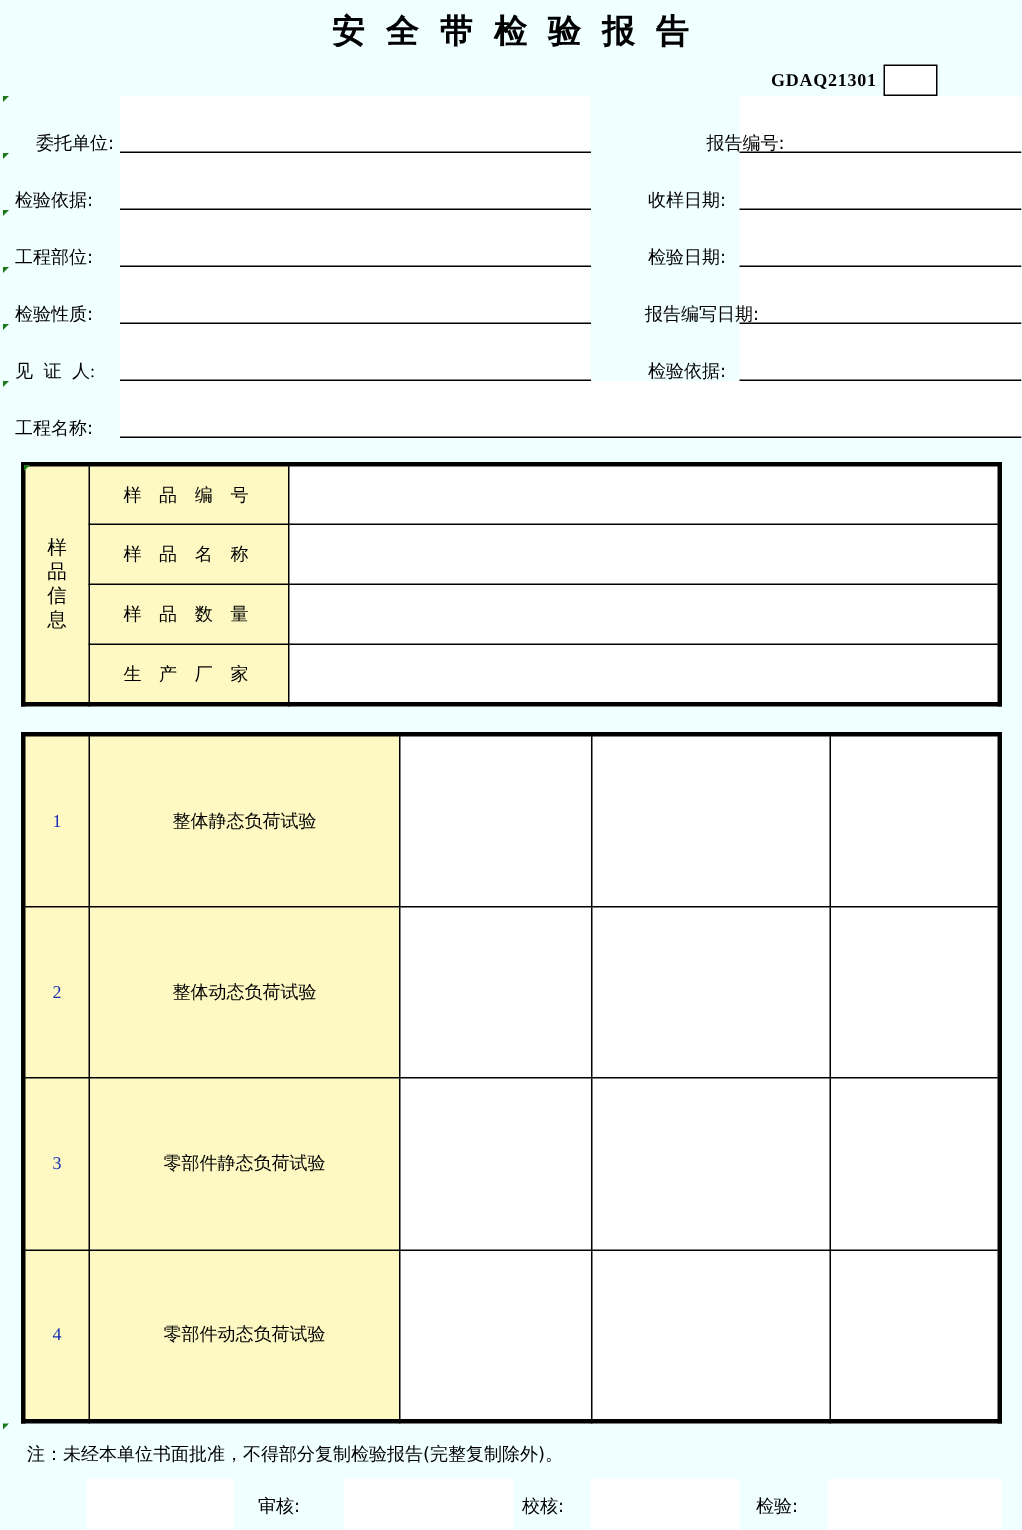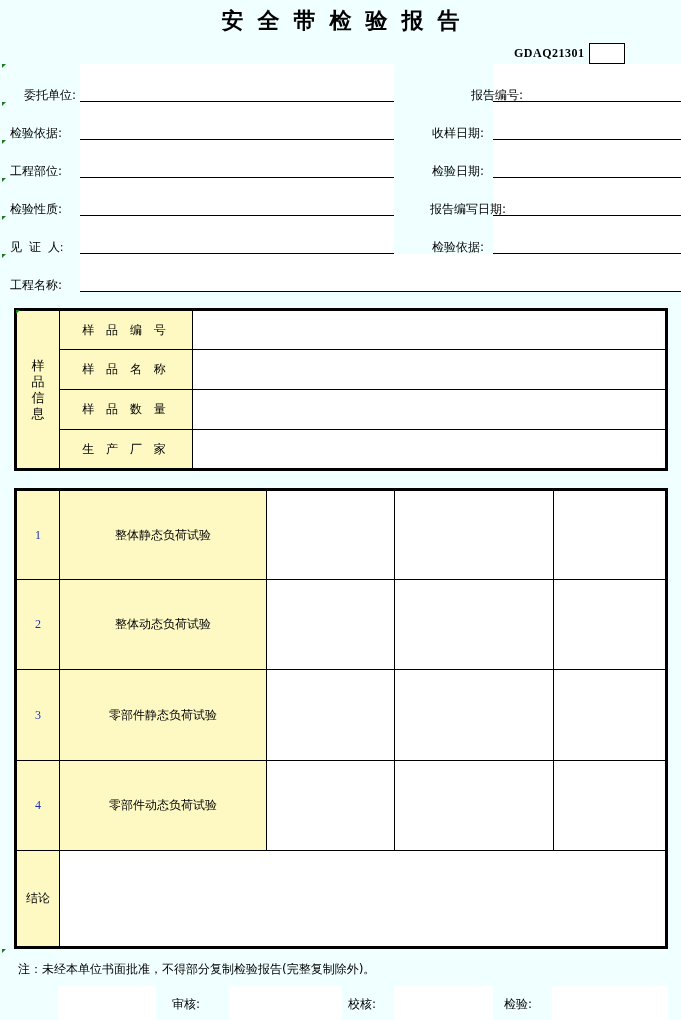--- a/index.html
+++ b/index.html
@@ -149,24 +149,20 @@
     <td class="white"></td>
     <td class="white"></td>
   </tr>
   <tr style="height:65px;">
     <td class="cyan num">4</td>
     <td class="cyan">零部件动态负荷试验</td>
     <td class="white"></td>
     <td class="white"></td>
     <td class="white"></td>
   </tr>
-  <tr style="height:70px;">
-    <td class="cyan">结论</td>
-    <td class="white" colspan="4"></td>
-  </tr>
 </tbody>
   </table>
 
 <div class="abs note" style="left:18px; top:961px;">注：未经本单位书面批准，不得部分复制检验报告(完整复制除外)。</div>
 
 <div class="abs white-area" style="left:58px; top:986px; width:98px; height:34px;"></div>
 <div class="abs white-area" style="left:229px; top:986px; width:113px; height:34px;"></div>
 <div class="abs white-area" style="left:394px; top:986px; width:99px; height:34px;"></div>
 <div class="abs white-area" style="left:552px; top:986px; width:116px; height:34px;"></div>
 

